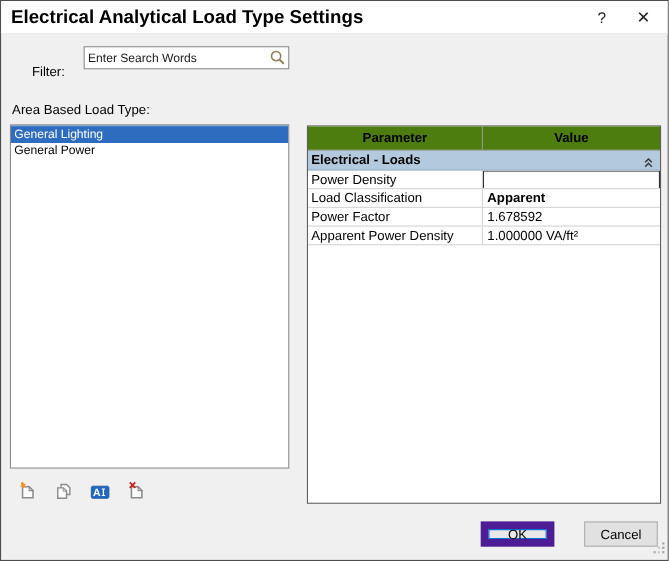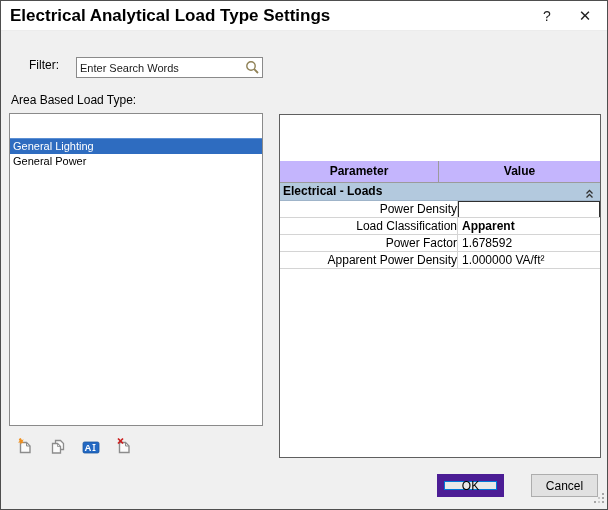--- a/index.html
+++ b/index.html
@@ -23,55 +23,55 @@
   .cap-btn {
     width:30px; height:28px; display:flex; align-items:center; justify-content:center;
     color:#222; font-size:14px; cursor:default; background:transparent; border:none;
     font-family:"Liberation Sans", sans-serif;
   }
   .help-btn { position:absolute; left:531px; top:1px; }
   .close-btn { position:absolute; left:569px; top:1px; font-size:15px; }
   
   .filter-label { position:absolute; left:28px; top:57px; }
   .search-wrap {
-    position:absolute; left:75px; top:56px; width:187px; height:21px;
+    position:absolute; left:75px; top:41px; width:187px; height:21px;
     background:#fff; border:1px solid #8a8a8a; display:flex; align-items:center;
   }
   .search-input {
     flex:1; border:none; outline:none; height:17px; padding:0 3px;
     font-family:"Liberation Sans", sans-serif; font-size:11px; color:#1a1a1a; background:transparent;
   }
   .search-input::placeholder { color:#1a1a1a; opacity:1; }
   .search-icon-box { width:20px; height:19px; display:flex; align-items:center; justify-content:center; }
   
   .list-label { position:absolute; left:10px; top:92px; }
   .listbox {
     position:absolute; left:8px; top:112px; width:254px; height:313px;
     background:#fff; border:1px solid #8a8a8a; overflow:hidden; font-size:11px;
   }
   .list-item { height:15px; line-height:15px; padding-left:3px; white-space:nowrap; }
-  .list-item.selected { background:#2e6cc0; color:#fff; border-top:1px solid #5b8fd4; height:16px; line-height:14px;margin-top:24px; }
+  .list-item.selected { background:#2e6cc0; color:#fff; border-top:1px solid #5b8fd4; height:16px; line-height:14px; }
   
   .toolbar { position:absolute; left:12px; top:436px; display:flex; gap:9px; }
   .tool-btn { width:24px; height:22px; border:none; background:transparent; display:flex; align-items:center; justify-content:center; cursor:default; }
   
   .prop-panel {
     position:absolute; left:278px; top:113px; width:322px; height:344px;
     background:#fff; border:1px solid #5f5f5f;
   }
-  .grid-header { display:flex; height:22px; background:#c4b5fd; border-bottom:1px solid #9b9b9b; font-weight:600;margin-top:46px; }
+  .grid-header { display:flex; height:22px; background:#4d7c0f; border-bottom:1px solid #9b9b9b; font-weight:600; }
   .grid-header .h-param { width:159px; border-right:1px solid #9b9b9b; text-align:center; line-height:21px; }
   .grid-header .h-value { flex:1; text-align:center; line-height:21px; }
   .group-row {
     position:relative; height:18px; line-height:17px; background:#b3c9de;
     border-bottom:1px solid #9fb4c9; font-weight:bold; padding-left:3px;
   }
   .group-chevron { position:absolute; right:6px; top:4px; }
   .data-row { display:flex; height:17px; border-bottom:1px solid #d4d4d4; line-height:16px; }
-  .cell-param { width:178px; padding-left:14px; border-right:1px solid #d4d4d4; overflow:hidden; white-space:nowrap;text-align:right; }
+  .cell-param { width:159px; padding-left:3px; border-right:1px solid #d4d4d4; overflow:hidden; white-space:nowrap; }
   .cell-value { flex:1; padding-left:4px; overflow:hidden; white-space:nowrap; }
   .cell-value.editing { padding:0; }
   .edit-box {
     display:block; width:100%; height:16px; border:1px solid #2f2f2f;
     background:#fff; padding:16px 3px; line-height:14px;
   }
   .bold-val { font-weight:bold; }
   
   .btn {
     position:absolute; top:473px; width:67px; height:23px;

